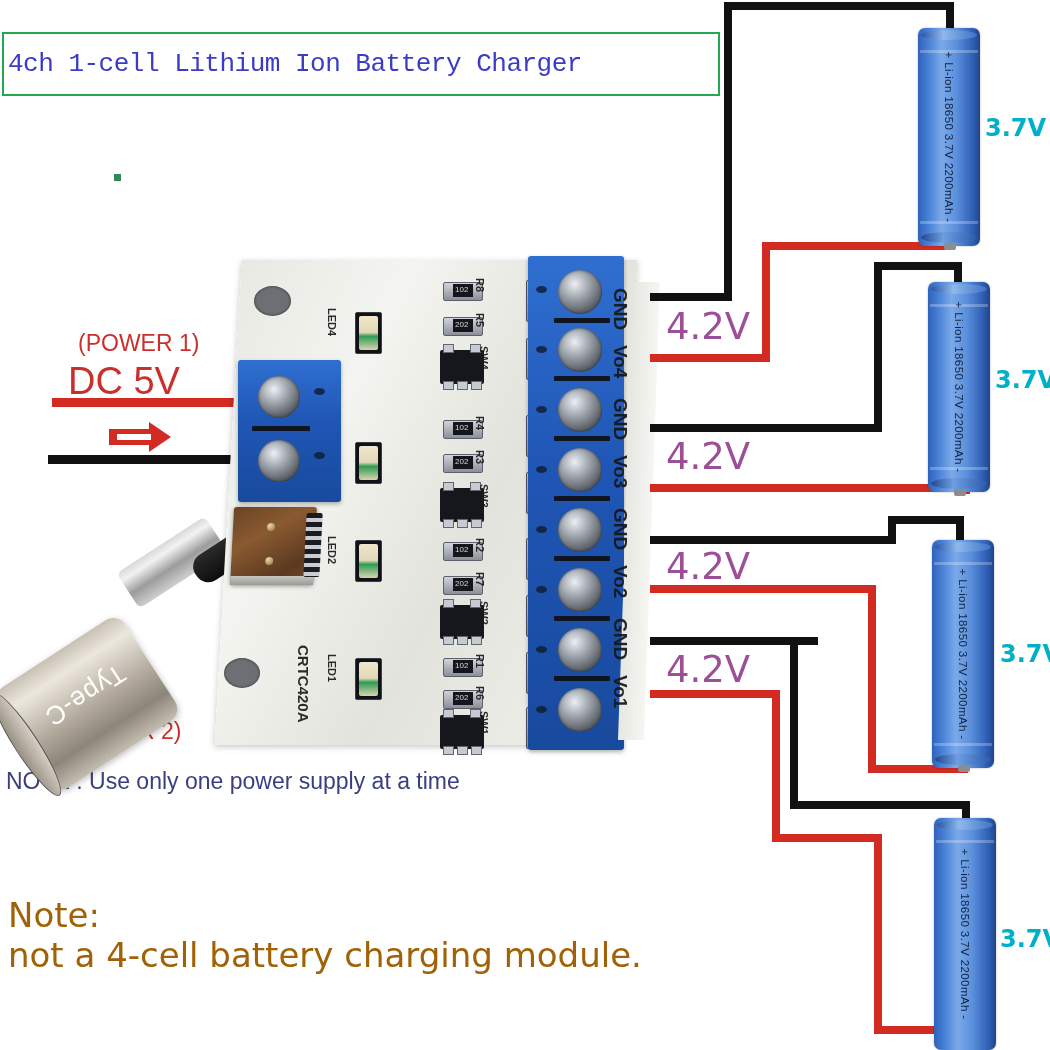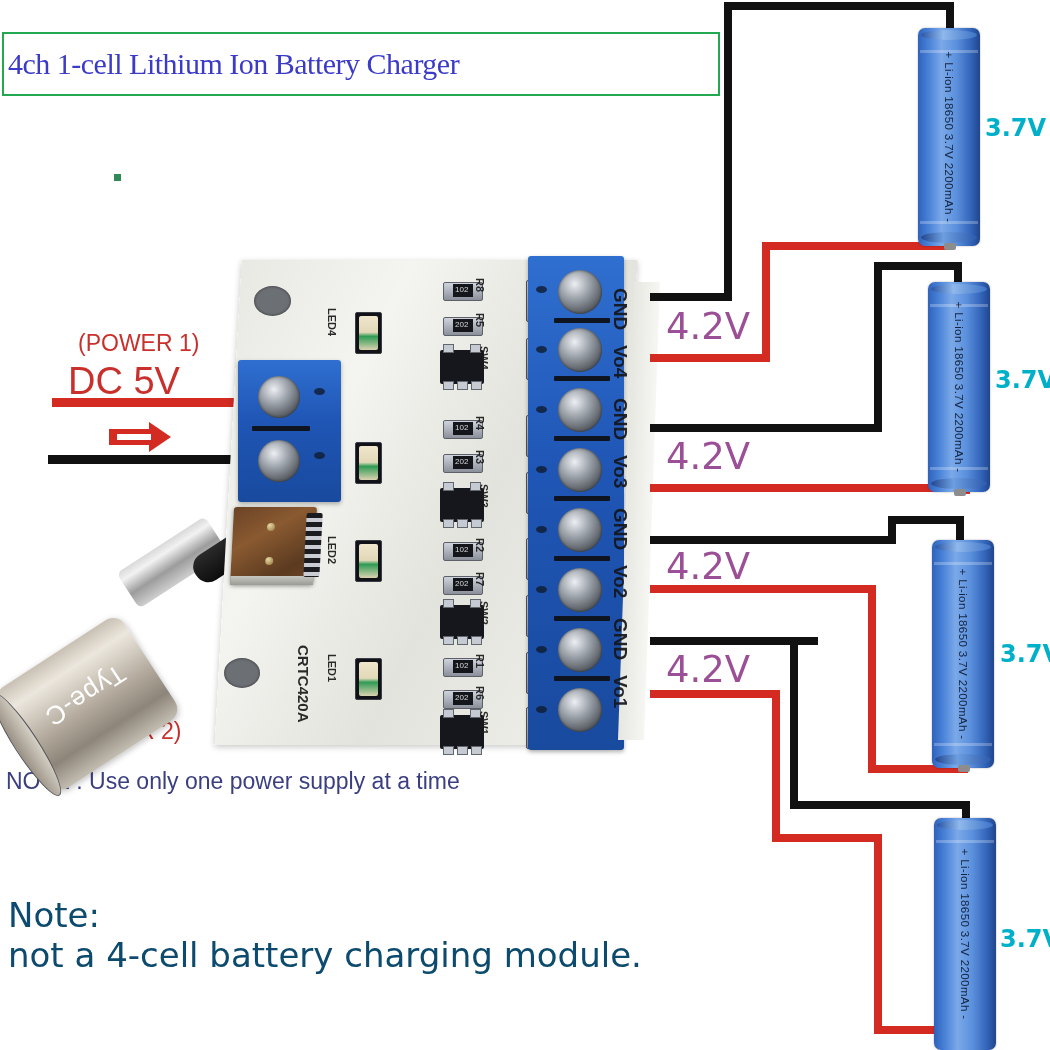--- a/index.html
+++ b/index.html
@@ -4,36 +4,36 @@
 <style>
   html,body{margin:0;padding:0;background:#fff;}
   body{width:1050px;height:1050px;position:relative;overflow:hidden;
        font-family:"Liberation Sans",sans-serif;}
   .stage{position:absolute;left:0;top:0;width:1050px;height:1050px;background:#fff;}
 
   
   #title-box{position:absolute;left:2px;top:32px;width:718px;height:64px;
      border:2px solid #22a84e;background:#fff;box-sizing:border-box;}
   #title-text{position:absolute;left:8px;top:34px;width:710px;height:60px;
-     display:flex;align-items:center;color:#3b3bc8;font-size:30px;
-     font-family:Liberation Serif, serif;letter-spacing:-0.5px;white-space:nowrap;}
+     display:flex;align-items:center;color:#3b3bc8;font-size:26px;
+     font-family:Liberation Mono, monospace;letter-spacing:-0.5px;white-space:nowrap;}
 
   
   .txt{position:absolute;white-space:nowrap;}
   .red{color:#c9302c;}
   .navy{color:#3b3f7f;}
 
   #power1-label{left:78px;top:330px;font-size:23px;}
   #dc5v-label{left:68px;top:360px;font-size:38px;}
   #amp-label{left:10px;top:498px;font-size:38px;}
   #power2-label{left:60px;top:718px;font-size:23px;}
   #note-top{left:6px;top:768px;font-size:23px;}
 
   #note-block{position:absolute;left:8px;top:895px;font-size:34px;line-height:40px;
-     color:#0c4a6e;font-family:"DejaVu Sans",sans-serif;}
+     color:#a16207;font-family:"DejaVu Sans",sans-serif;}
   #note-block div{white-space:nowrap;}
 
   
   .wire{position:absolute;background:#111;}
   .wire.r{background:#d32a22;}
 
   
   #green-dot{position:absolute;left:114px;top:174px;width:7px;height:7px;background:#2e8b57;}
 
   

